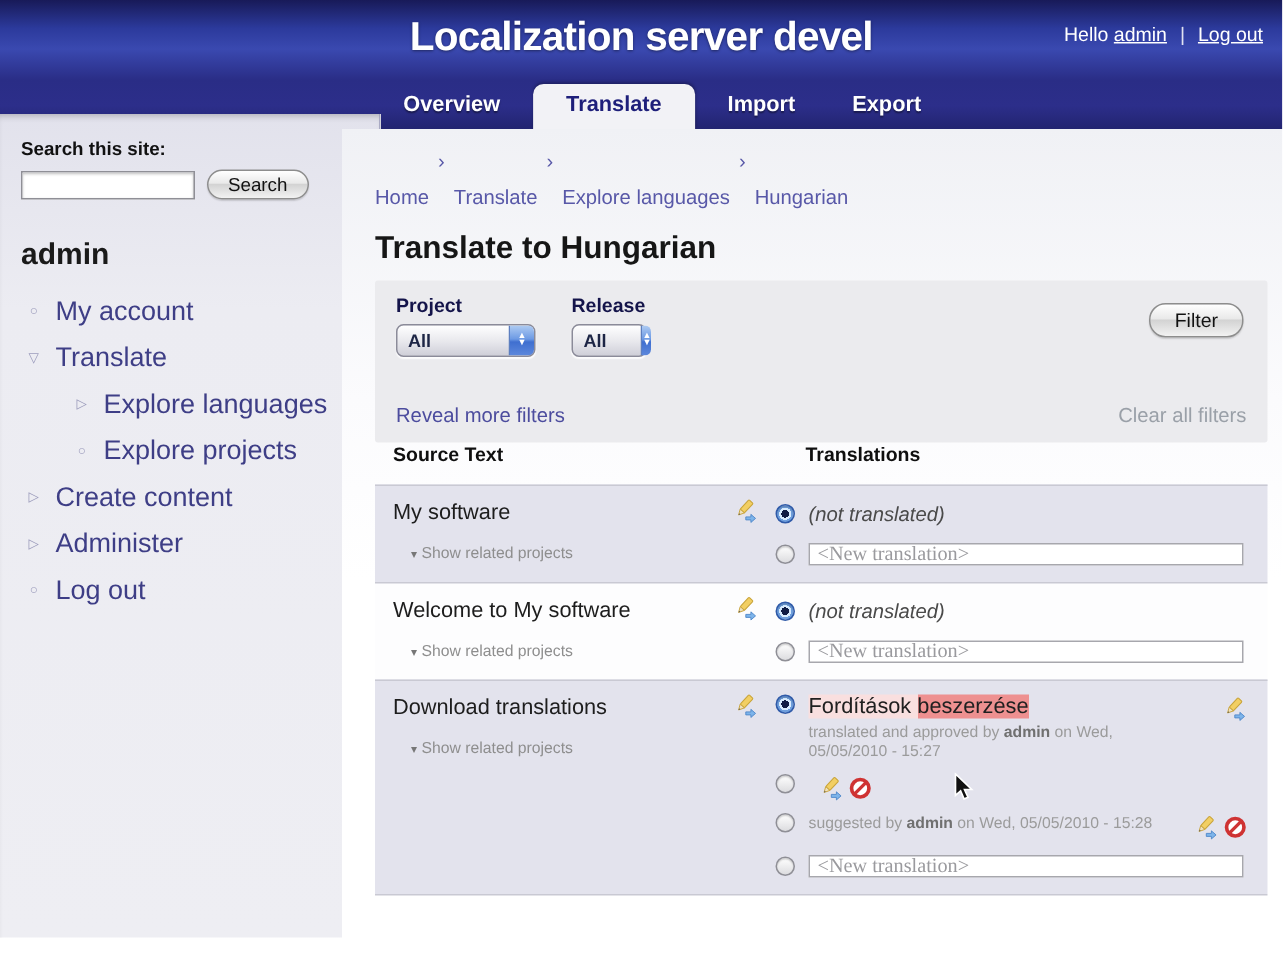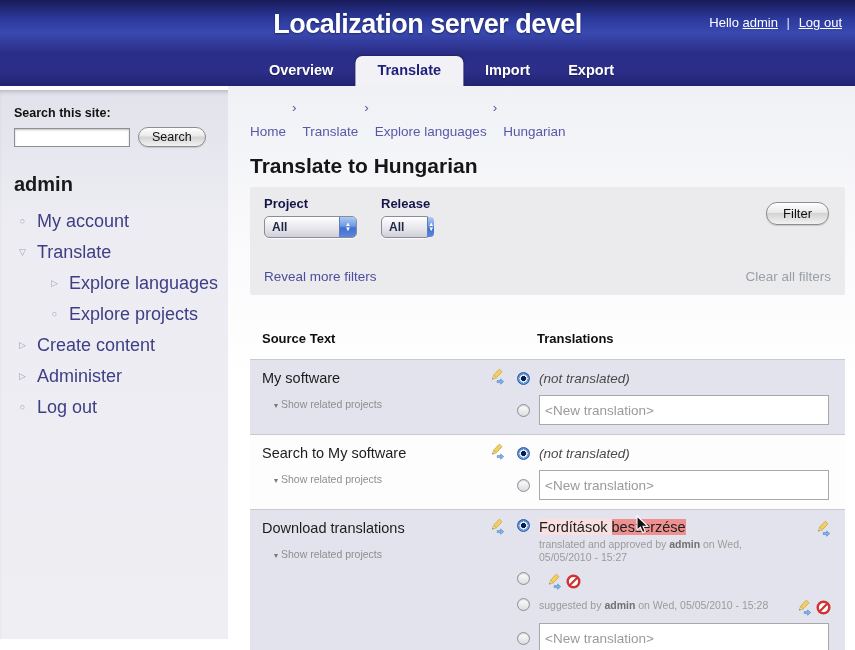--- a/index.html
+++ b/index.html
@@ -28,21 +28,21 @@
     color:#fff; font-size:14.5px; font-weight:bold; padding:6px 16px 8px; cursor:pointer;
     text-shadow:0 1px 1px rgba(0,0,0,.4);
   }
   .tab.active {
     background:#f2f2f6; color:#1e1f7a; border-radius:7px 7px 0 0; padding:6px 22px 8px;
     text-shadow:none; box-shadow:0 -1px 2px rgba(0,0,0,.25);
   }
 
   
   .sidebar {
-    position:absolute; top:90px; left:0; width:254px; height:549px;
+    position:absolute; top:76px; left:0; width:254px; height:549px;
     background:linear-gradient(180deg,#e2e2ec 0%,#ececf2 130px,#eeeef3 100%);
     border-right:1px solid #d4d4dc;
     box-shadow:inset 0 4px 5px -3px rgba(0,0,0,.25);
   }
   .search-block { padding:16px 14px 0 14px; }
   .search-label { font-size:12.5px; font-weight:bold; color:#111; margin-bottom:7px; }
   .search-row { display:flex; align-items:center; gap:8px; }
   .search-input {
     width:116px; height:19px; border:1px solid #8f8f96; background:#fff;
     box-shadow:inset 0 1px 2px rgba(0,0,0,.25); font-size:12px; padding:0 3px;
@@ -66,21 +66,21 @@
     position:absolute; top:86px; left:228px; right:0; bottom:0;
     background:linear-gradient(180deg,#f0f1f5 0%,#fbfbfd 180px,#ffffff 300px);
     padding:12px 10px 0 22px;
   }
   .breadcrumb { display:flex; gap:6px; font-size:13.5px; color:#5858a8; margin-top:2px; }
   .breadcrumb .crumb { cursor:pointer;margin-top:24px; }
   .page-title { font-size:21px; font-weight:bold; color:#161616; margin:15px 0 9px; }
 
   .filter-panel {
     position:relative; background:#ebebee; border-radius:2px; height:108px;
-    padding:9px 14px; margin-bottom:36px;
+    padding:9px 14px; 
   }
   .fgroups { display:flex; gap:24px; }
   .fgroup .flabel { font-size:13px; font-weight:bold; color:#14144a; margin-bottom:5px; }
   .macselect {
     display:flex; align-items:stretch; height:22px; border:1px solid #8b8b99; border-radius:5px;
     background:linear-gradient(180deg,#ffffff 0%,#e7e7ec 55%,#cfcfd8 100%);
     cursor:pointer; box-shadow:0 1px 1px rgba(255,255,255,.9);gap:16px;
   }
   .msel-val { flex:1; display:flex; align-items:center; padding:0 7px; font-size:12px; font-weight:bold; color:#1d2545; }
   .msel-step {
@@ -105,22 +105,22 @@
   .src-line { display:flex; align-items:flex-start; }
   .src-text { font-size:14.5px; color:#1d1d1d; padding-top:2px; }
   .src-edit { margin-left:auto; margin-right:12px; cursor:pointer; }
   .src-toggle { margin:9px 0 0 12px; font-size:10.5px; color:#8e8e8e; cursor:pointer; }
   .src-toggle .tri { font-size:8px; margin-right:3px; color:#777; }
 
   .tcell { display:flex; flex-direction:column; gap:7px; padding-right:2px; }
   .topt { display:flex; align-items:center; gap:9px; min-height:20px; }
   .topt .optlabel { font-size:13.5px; font-style:italic; color:#4a4a4a; }
   .new-input {
-    flex:1; height:30px; border:1px solid #a7a7ad; background:#fff; color:#9a9a9e;
-    font-size:13.5px; padding:0 5px; margin-right:2px; font-family:Liberation Sans, sans-serif;
+    flex:1; height:15px; border:1px solid #a7a7ad; background:#fff; color:#9a9a9e;
+    font-size:13.5px; padding:0 5px; margin-right:2px; font-family:Liberation Serif, serif;
   }
   .tsug { display:flex; align-items:flex-start; gap:9px; }
   .tsug-body { flex:1; }
   .tsug-line { font-size:14.5px; color:#202020; line-height:18px; }
   .seg.red-light { background:#f9dfdf; }
   .seg.red-strong { background:#ee9090; }
   .seg.green-light { background:#e5f6d9; }
   .seg.green-strong { background:#8cdd66; }
   .tsug-meta { font-size:10.5px; color:#9b9b9b; line-height:13px; margin-top:2px; max-width:248px; }
   .tsug-meta b { color:#707070; }
@@ -273,21 +273,21 @@
               </div>
               <div class="topt">
                 <span class="radio"></span>
                 <input class="new-input" value="&lt;New translation&gt;" style="">
               </div>
             </div>
           </div>
           <div class="trow plain">
             <div class="scell">
               <div class="src-line">
-                <span class="src-text">Search to My software</span>
+                <span class="src-text">Welcome to My software</span>
                 <span class="src-edit"><span class="icon-btn">
                     <svg width="17" height="17" viewBox="0 0 17 17">
     <g transform="rotate(43 8 7)">
       <rect x="6.4" y="0.4" width="3.8" height="8.6" rx="0.7" fill="#f2cf63" stroke="#c9a43a" stroke-width="0.7"></rect>
       <polygon points="6.4,9 10.2,9 8.3,12.6" fill="#efe0bd" stroke="#c9a43a" stroke-width="0.6"></polygon>
       <polygon points="7.75,11.5 8.85,11.5 8.3,12.6" fill="#555"></polygon>
     </g>
     <path d="M9.2,12.6 h3.4 v-1.7 l3.1,2.7 -3.1,2.7 v-1.7 h-3.4 z" fill="#7db4ea" stroke="#4d86c8" stroke-width="0.6"></path>
   </svg>
                   </span></span>

